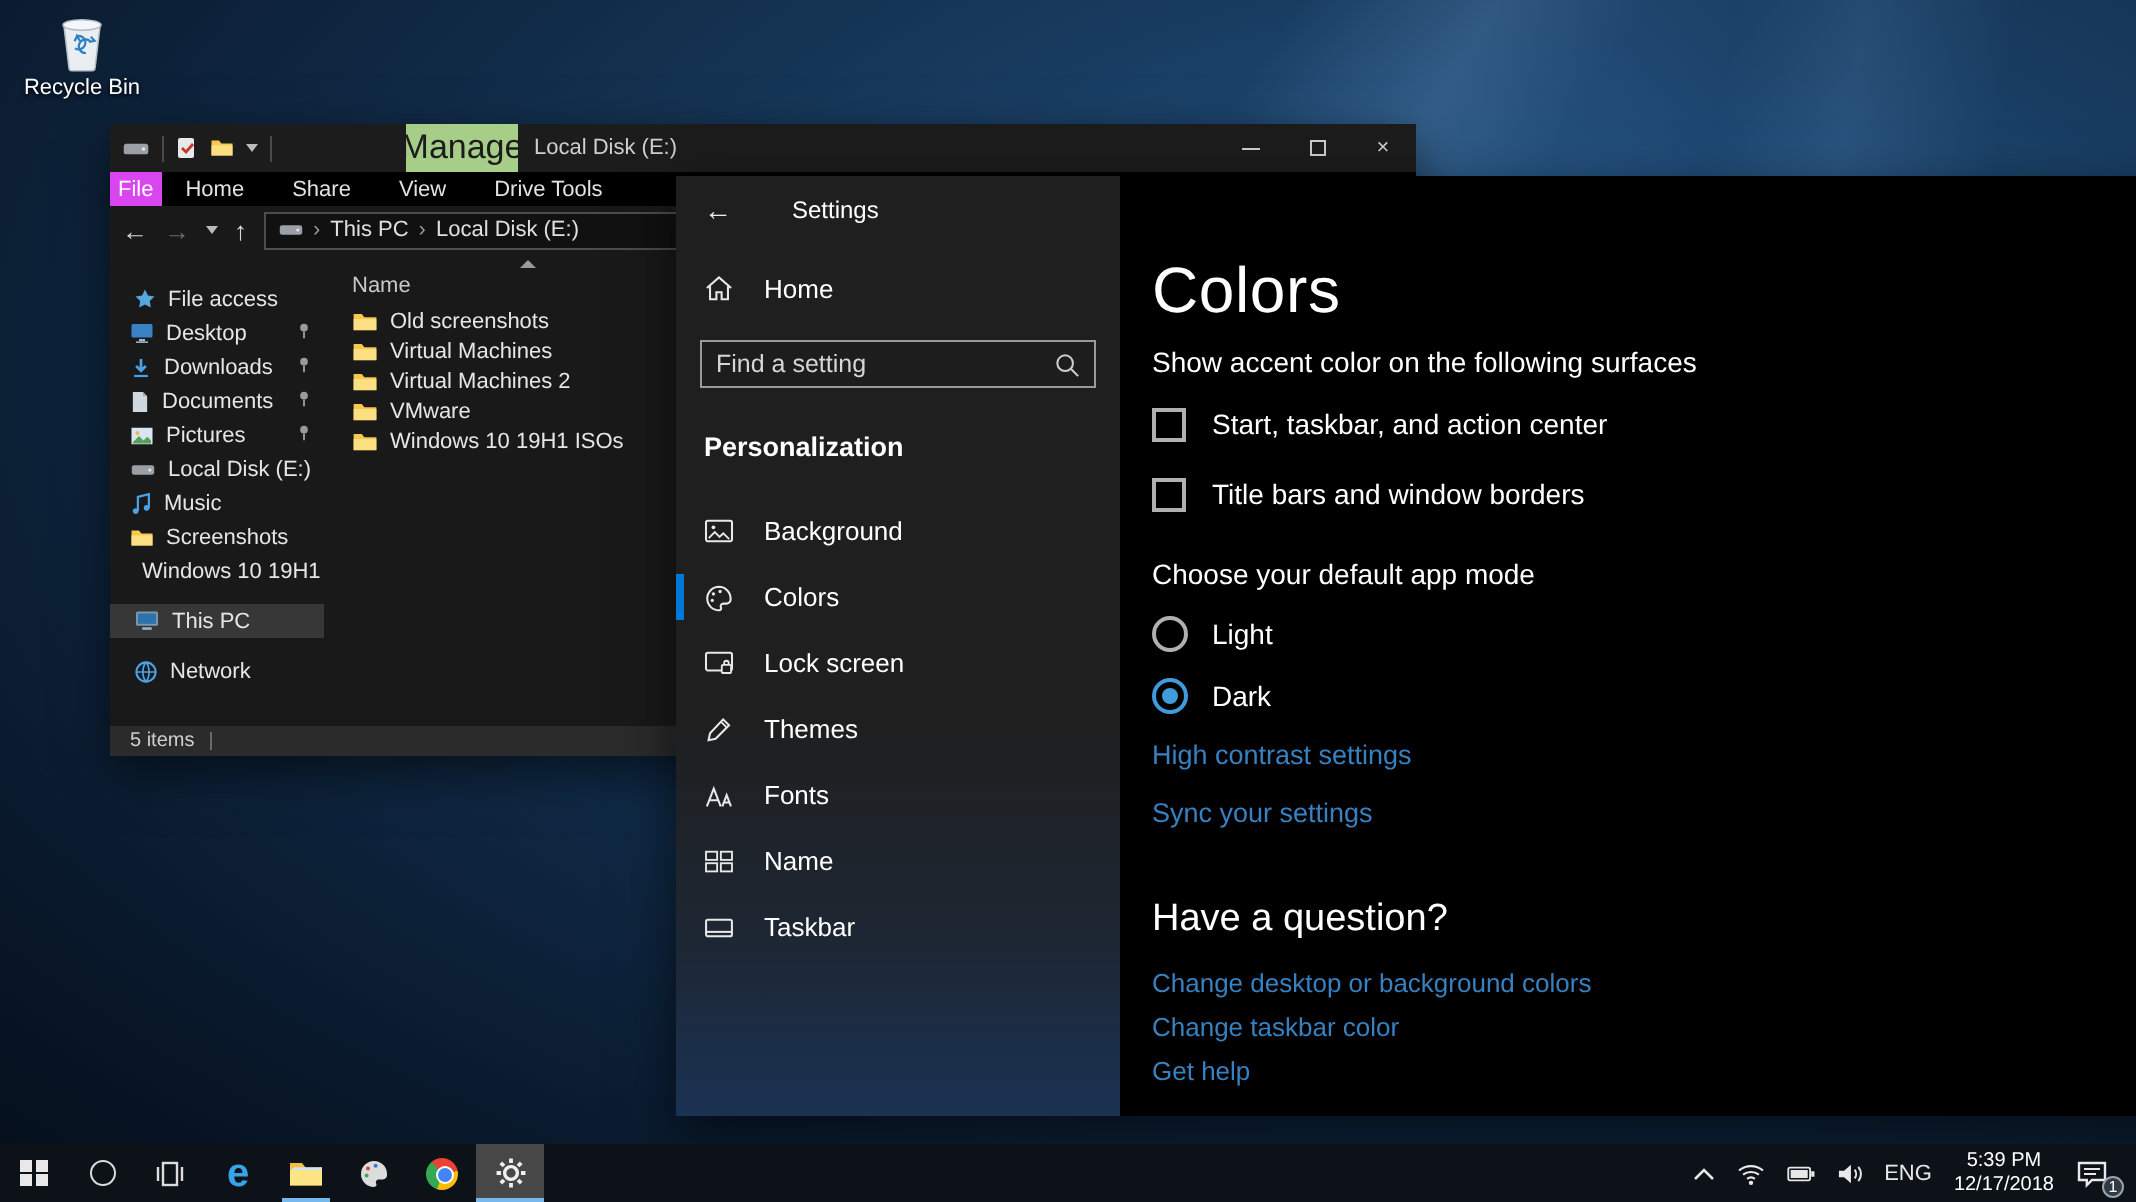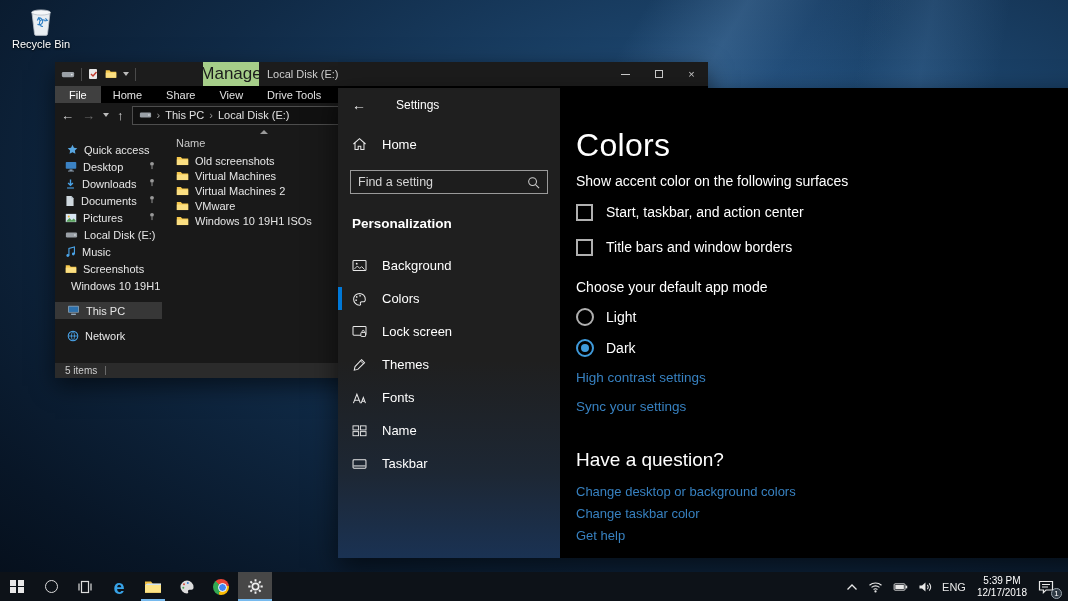--- a/index.html
+++ b/index.html
@@ -32,21 +32,21 @@
   .dd-caret { width:0; height:0; border-left:3px solid transparent; border-right:3px solid transparent; border-top:4px solid #bbb; }
   .manage-tab { position:absolute; left:148px; top:0; height:24px; width:56px; background:#a6ce89;
     color:#1c1c1c; font-size:17px; display:flex; align-items:center; justify-content:center; }
   .x-title { position:absolute; left:212px; top:0; line-height:24px; color:#cfcfcf; }
   .win-controls { position:absolute; right:0; top:0; height:24px; display:flex; }
   .win-controls .wc { width:33px; height:24px; display:flex; align-items:center; justify-content:center; color:#ccc; font-size:11px; }
   .wc .min-glyph { width:9px; height:1px; background:#ccc; }
   .wc .max-glyph { width:8px; height:8px; border:1px solid #ccc; }
   .x-tabs { height:17px; background:#000; display:flex; align-items:stretch; color:#e2e2e2; position:relative; }
   .x-tab { padding:0 12px; display:flex; align-items:center; }
-  .x-tab.file { background:#404040; color:#fff; padding:0 14px; }
+  .x-tab.file { background:#d946ef; color:#fff; padding:0 4px; }
   .x-tabs-right { margin-left:auto; display:flex; align-items:center; gap:8px; padding-right:8px; }
   .chev-down { width:0; height:0; border-left:4px solid transparent; border-right:4px solid transparent; border-top:5px solid #bbb; }
   .help-orb { width:13px; height:13px; border-radius:50%; background:#2e86d8; color:#fff; font-size:9px; font-weight:bold;
     display:flex; align-items:center; justify-content:center; }
   .x-addr { height:24px; background:#191919; display:flex; align-items:center; gap:8px; padding:0 6px; }
   .navbtn { color:#d8d8d8; font-size:13px; line-height:1; }
   .navbtn.disabled { color:#6a6a6a; }
   .addr-box { flex:1; height:19px; border:1px solid #4d4d4d; background:#111; display:flex; align-items:center; gap:5px; padding:0 6px; color:#e0e0e0; }
   .crumb-sep { color:#9a9a9a; font-size:11px; }
   .x-body { display:flex; height:236px; }
@@ -209,21 +209,21 @@
       <span>Local Disk (E:)</span>
     </div>
   </div>
 
   <div class="x-body">
     <div class="x-side">
       <div class="side-row">
         <svg width="11" height="11" viewBox="0 0 12 12">
             <path d="M6 .8 l1.6 3.3 3.6.5 -2.6 2.5 .6 3.6 L6 9 l-3.2 1.7 .6-3.6 L.8 4.6 l3.6-.5z" fill="#58a6e0"></path>
           </svg>
-        <span>Quick access</span>
+        <span>File access</span>
       </div>
       <div class="side-row child">
         <svg width="12" height="11" viewBox="0 0 16 14">
             <rect x="1" y="1" width="14" height="9" rx="1" fill="#3b82c4"></rect>
             <rect x="6" y="11" width="4" height="1.6" fill="#9fb7cd"></rect>
             <rect x="4" y="12.6" width="8" height="1" fill="#9fb7cd"></rect>
           </svg>
         <span>Desktop</span>
         <span class="pin">
             <svg width="8" height="9" viewBox="0 0 10 11">

